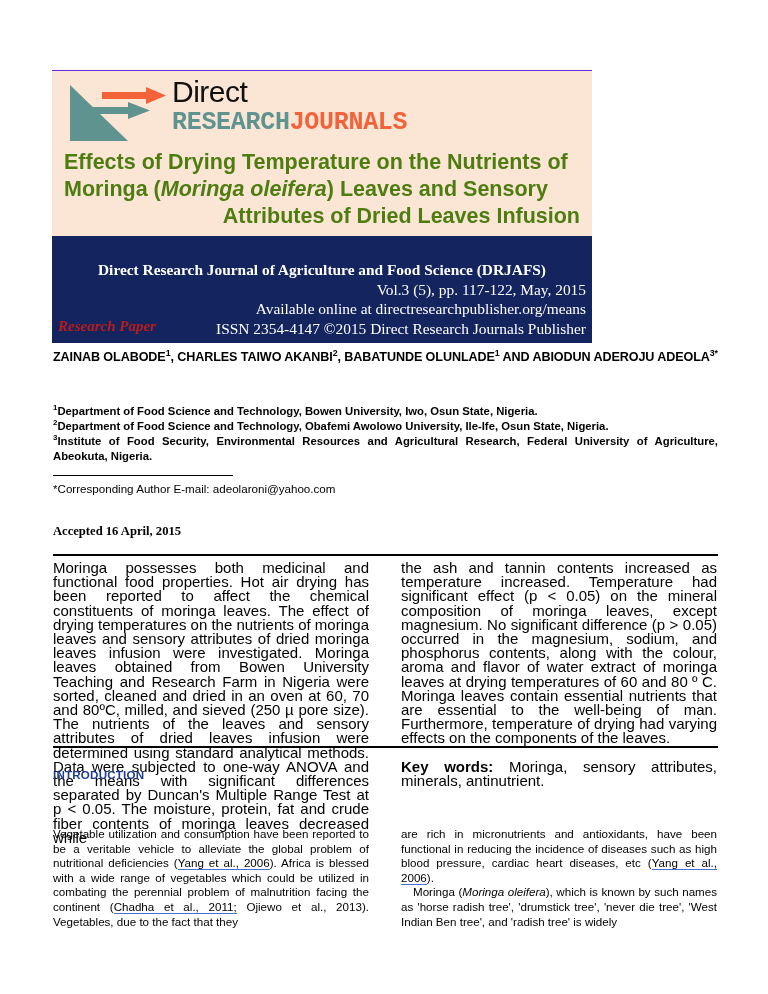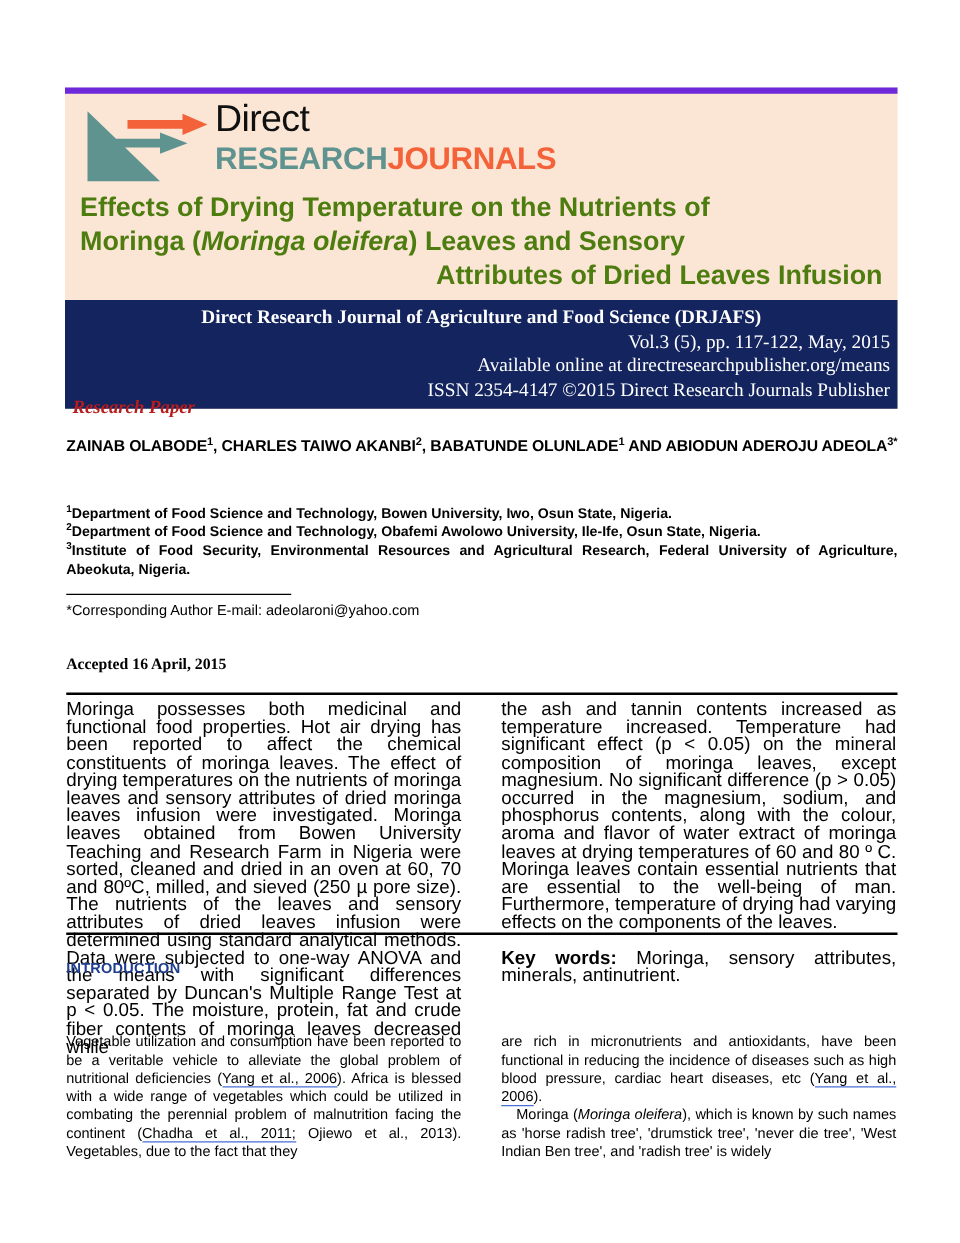--- a/index.html
+++ b/index.html
@@ -20,23 +20,23 @@
     width: 768px;
     height: 994px;
     background: #fff;
   }
 
   
   .header-block {
     position: absolute;
     left: 52px;
     top: 70px;
-    width: 666px;
+    width: 540px;
     background: #fbe5d5;
-    border-top: 5px solid #6d28d9;
+    border-top: 1px solid #6d28d9;
     box-sizing: border-box;
   }
 
   .logo-row {
     position: relative;
     height: 78px;
   }
 
   .logo-mark {
     position: absolute;
@@ -53,21 +53,21 @@
   }
   .logo-direct {
     font-family: "Liberation Sans", sans-serif;
     font-size: 30px;
     font-weight: 400;
     color: #101010;
     letter-spacing: -0.5px;
     line-height: 34px;
   }
   .logo-rj {
-    font-family: Liberation Sans, sans-serif;
+    font-family: Liberation Mono, monospace;
     font-size: 25px;
     font-weight: bold;
     line-height: 28px;
     letter-spacing: -0.3px;
   }
   .logo-research { color: #5f9390; }
   .logo-journals { color: #f4623a; }
 
   .paper-title {
     padding: 0 12px 6px 12px;
@@ -94,20 +94,21 @@
     text-align: right;
     padding: 4px 6px 5px 6px;
     line-height: 19.5px;
     font-size: 15.4px;
   }
   .journal-banner .jb-line1 {
     font-weight: bold;
     font-size: 15.4px;
     text-align: center;
     padding-right: 0px;
+    margin-top: 20px;
   }
   .journal-banner .jb-line {
     font-weight: normal;
   }
 
   
   .research-paper {
     position: absolute;
     left: 58px;
     top: 318px;

